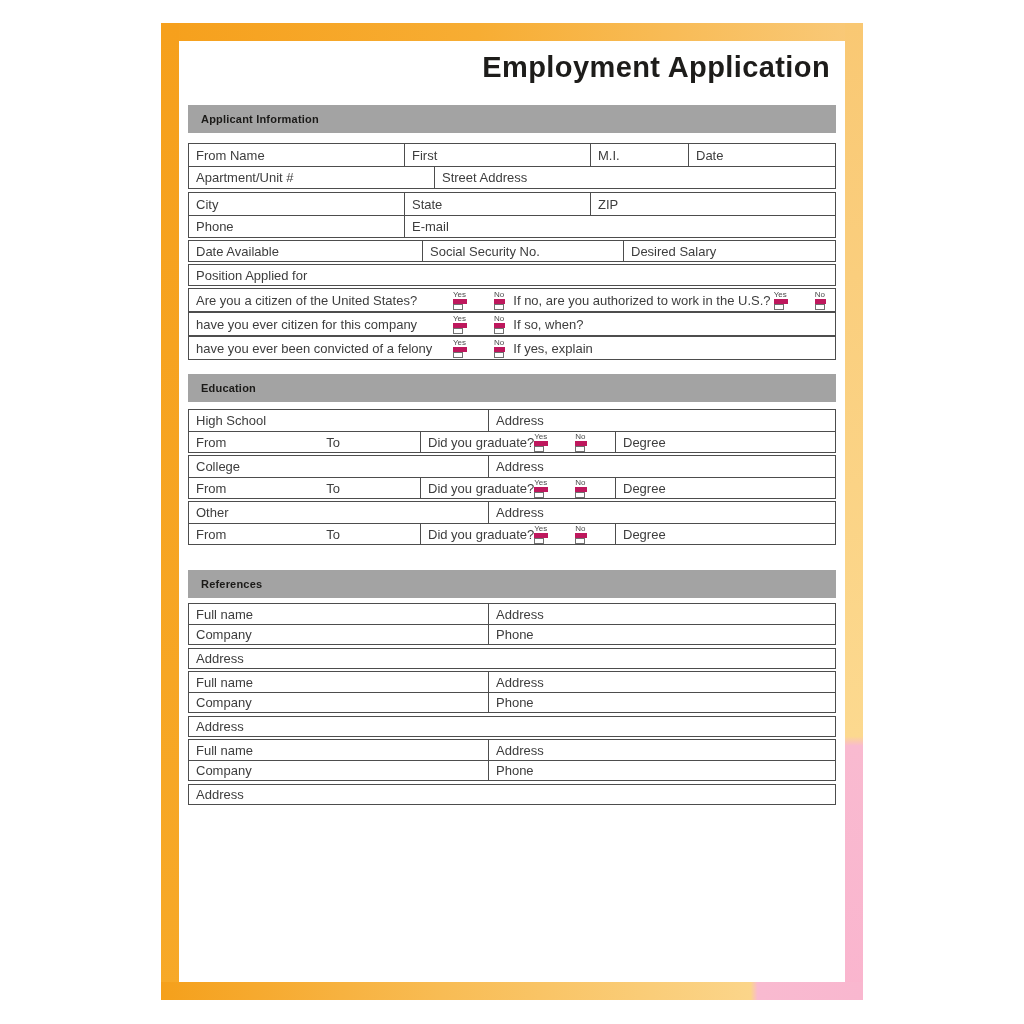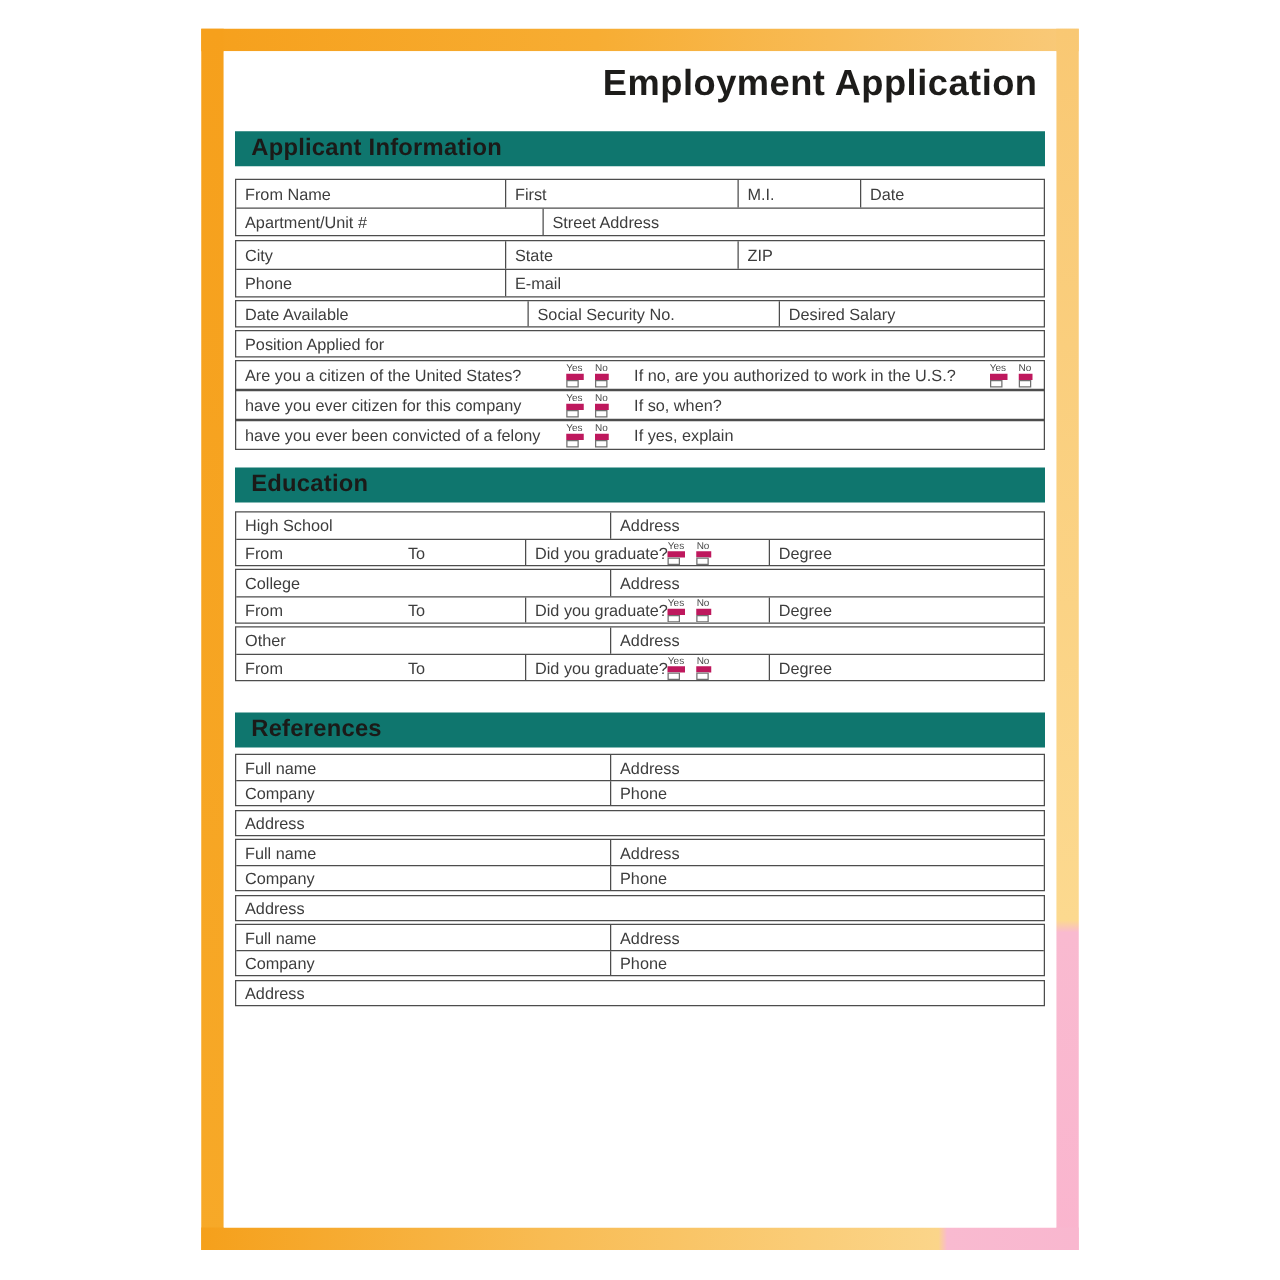--- a/index.html
+++ b/index.html
@@ -18,41 +18,41 @@
                   background:linear-gradient(to bottom,#f9c873 0%,#fbd favor98f 50%,#fcd98f 73%,#f9bad0 74%,#fab5ce 100%); }
   .frame-right  { background:linear-gradient(to bottom,#f9c873 0%,#fcd98f 73%,#f9bad0 74%,#fab5ce 100%); }
   .frame-bottom { left:161px; top:982px; width:702px; height:18px;
                   background:linear-gradient(to right,#f5a01b 0%,#f8bc54 40%,#fbd58a 84%,#f9bad0 85%,#f9b7cf 100%); }
 
   .page { position:absolute; left:179px; top:41px; width:666px; height:941px; background:#ffffff; }
 
   .title { position:absolute; top:10px; left:3px; width:648px; text-align:right;
            font-size:29px; font-weight:800; letter-spacing:0.4px; color:#1d1c1a; }
 
-  .bar { position:absolute; left:9px; width:648px; height:28px; background:#0f766e;
-         color:#1b1a18; font-weight:700; font-size:19px; line-height:28px; padding-left:13px; letter-spacing:0.2px; }
+  .bar { position:absolute; left:9px; width:648px; height:28px; background:#a3a3a3;
+         color:#1b1a18; font-weight:700; font-size:11px; line-height:28px; padding-left:13px; letter-spacing:0.2px; }
 
   .tbox { position:absolute; left:9px; width:648px; border:1px solid #4d4d4d; background:#fff; }
   .trow { display:flex; height:22px; }
   .trow.h20 { height:20px; }
   .trow + .trow { border-top:1px solid #4d4d4d; }
   .cell { border-left:1px solid #4d4d4d; padding-left:7px; font-size:13px; color:#3d3d3d;
           display:flex; align-items:center; overflow:hidden; white-space:nowrap; }
   .cell:first-child { border-left:none; }
   .grow { flex:1 1 auto; }
 
   
   .yn { display:inline-flex; flex-direction:column; align-items:flex-start; height:20px; flex:0 0 auto; }
   .yn-t { font-size:8px; line-height:9px; color:#4a4a4a; border-bottom:5px solid #be185d; padding-right:1px; }
   .yn-b { width:10px; height:10px; border:1px solid #707070; background:#fff; margin-top:0px; }
-  .yn + .yn { margin-left:9px; }
+  .yn + .yn { margin-left:27px; }
 
   .qcell { display:flex; align-items:center; width:100%; padding-left:7px; font-size:13px; color:#3d3d3d; }
   .q { width:257px; flex:0 0 auto; white-space:nowrap; }
-  .follow { margin-left:20px; white-space:nowrap; }
+  .follow { margin-left:8px; white-space:nowrap; }
   .yn-right { margin-left:auto; display:flex; margin-right:9px; }
 
   .to-label { margin-left:100px; }
   .grad-label { flex:0 0 auto; }
   .gradcell .yn:first-of-type { margin-left:8px; }
 </style>
 </head>
 <body>
 
 <div class="canvas">

